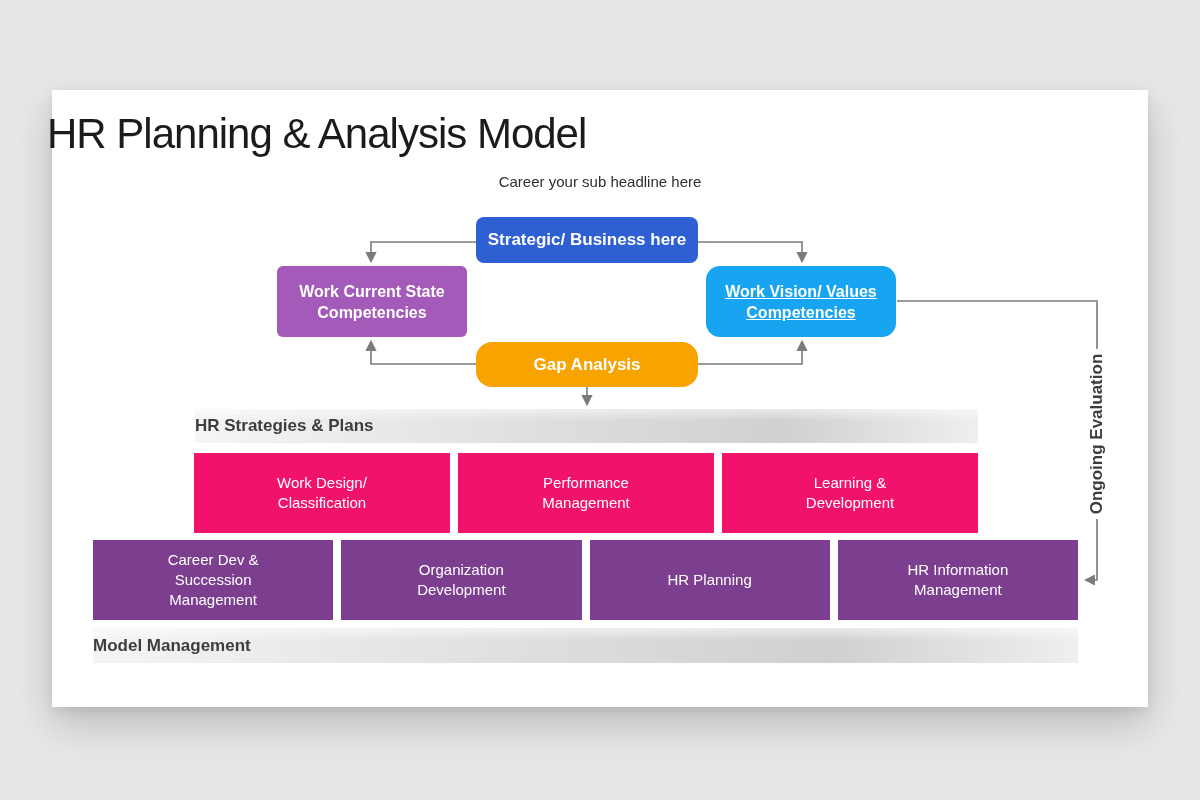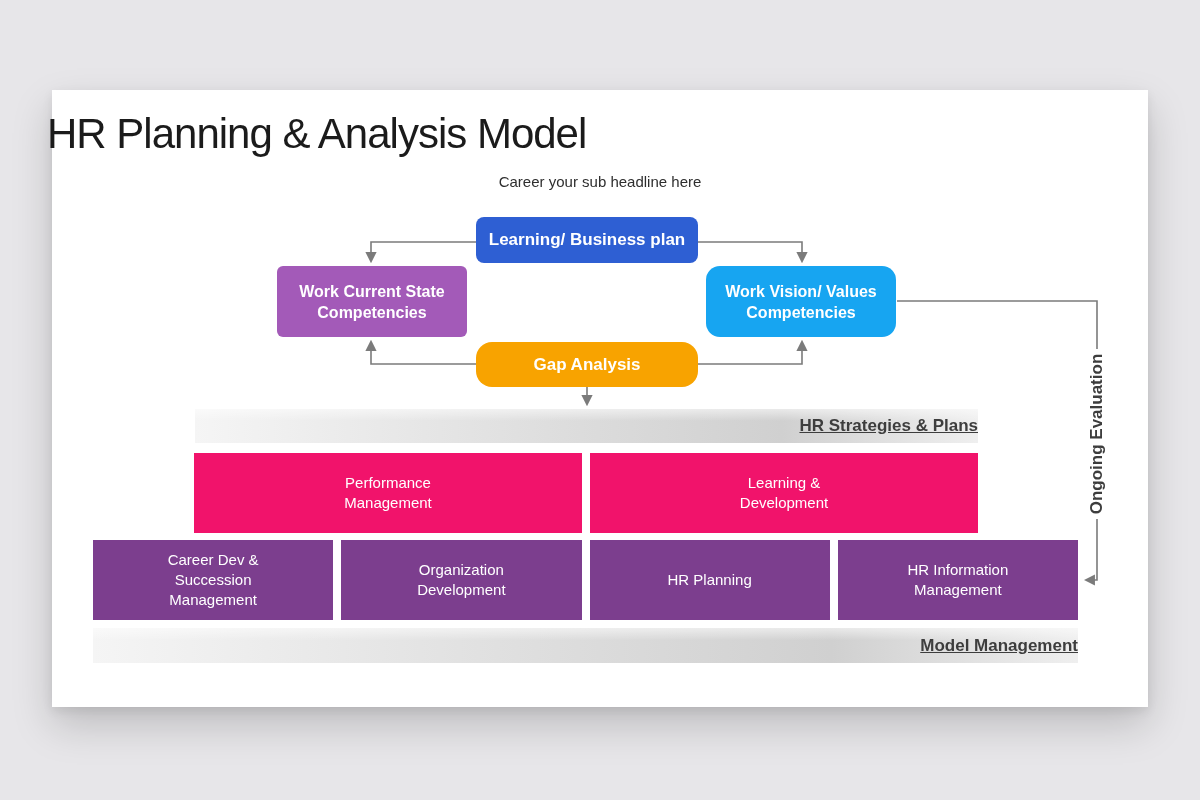--- a/index.html
+++ b/index.html
@@ -23,28 +23,28 @@
     left:0; right:0; top:173px; text-align:center;
     font-size:15px; color:#2e2e2e;
   }
   .flowbox {
     display:flex; align-items:center; justify-content:center;
     color:#ffffff; font-weight:bold; text-align:center;
   }
   .flowbox span, .cell span { white-space:pre-line; }
   .box-strategic { left:476px; top:217px; width:222px; height:46px; background:var(--blue,#2e5fd3); border-radius:8px; font-size:17px; }
   .box-current   { left:277px; top:266px; width:190px; height:71px; background:var(--purple,#a35ab8); border-radius:6px; font-size:16px; line-height:21px; }
-  .box-vision    { left:706px; top:266px; width:190px; height:71px; background:var(--lightblue,#17a5f1); border-radius:14px; font-size:16px; line-height:21px; }
+  .box-vision    { left:706px; top:266px; width:190px; height:71px; background:var(--lightblue,#17a5f1); border-radius:14px; font-size:16px; line-height:21px;text-decoration:underline; }
   .box-gap       { left:476px; top:342px; width:222px; height:45px; background:var(--orange,#f8a300); border-radius:16px; font-size:17px; }
   .bar {
     background:
       linear-gradient(180deg, rgba(255,255,255,.55), rgba(255,255,255,0) 35%),
       linear-gradient(90deg, #f5f5f5 0%, #dedede 45%, #d0d0d0 75%, #efefef 100%);
     color:var(--bar-text,#3d3d3d); font-weight:bold; font-size:17px;
-    display:flex; align-items:center; justify-content:flex-end;text-decoration:underline;
+    display:flex; align-items:center; justify-content:flex-start;
   }
   .bar-strategies { left:195px; top:409px; width:783px; height:34px; }
   .bar-change     { left:93px;  top:628px; width:985px; height:35px; }
   .row { display:flex; gap:8px; }
   .row-pink   { left:194px; top:453px; width:784px; height:80px; }
   .row-purple { left:93px;  top:540px; width:985px; height:80px;border-radius:19px; }
   .cell {
     flex:1; display:flex; align-items:center; justify-content:center;
     color:#ffffff; font-size:15px; line-height:20px; text-align:center;
   }
@@ -78,39 +78,43 @@
     <path class="arrow" marker-end="url(#m)" d="M476,242 L371,242 L371,261"></path>
     <path class="arrow" marker-end="url(#m)" d="M698,242 L802,242 L802,261"></path>
     <path class="arrow" marker-end="url(#m)" d="M476,364 L371,364 L371,342"></path>
     <path class="arrow" marker-end="url(#m)" d="M698,364 L802,364 L802,342"></path>
     <path class="arrow" marker-end="url(#m)" d="M587,387 L587,404"></path>
     <path class="arrow" d="M897,301 L1097,301 L1097,349"></path>
     <path class="arrow" marker-end="url(#m)" d="M1097,519 L1097,580 L1086,580"></path>
   </svg>
 
   <div class="abs flowbox box-strategic">
-    <span>Learning/ Business plan</span>
+    <span>Strategic/ Business here</span>
   </div>
   <div class="abs flowbox box-current">
     <span>Work Current State
 Competencies</span>
   </div>
   <div class="abs flowbox box-vision">
     <span>Work Vision/ Values
 Competencies</span>
   </div>
   <div class="abs flowbox box-gap">
     <span>Gap Analysis</span>
   </div>
 
   <div class="abs bar bar-strategies">
     <span>HR Strategies &amp; Plans</span>
   </div>
 
   <div class="abs row row-pink">
+    <div class="cell">
+      <span>Work Design/
+Classification</span>
+    </div>
     <div class="cell">
       <span>Performance
 Management</span>
     </div>
     <div class="cell">
       <span>Learning &amp;
 Development</span>
     </div>
   </div>
 

